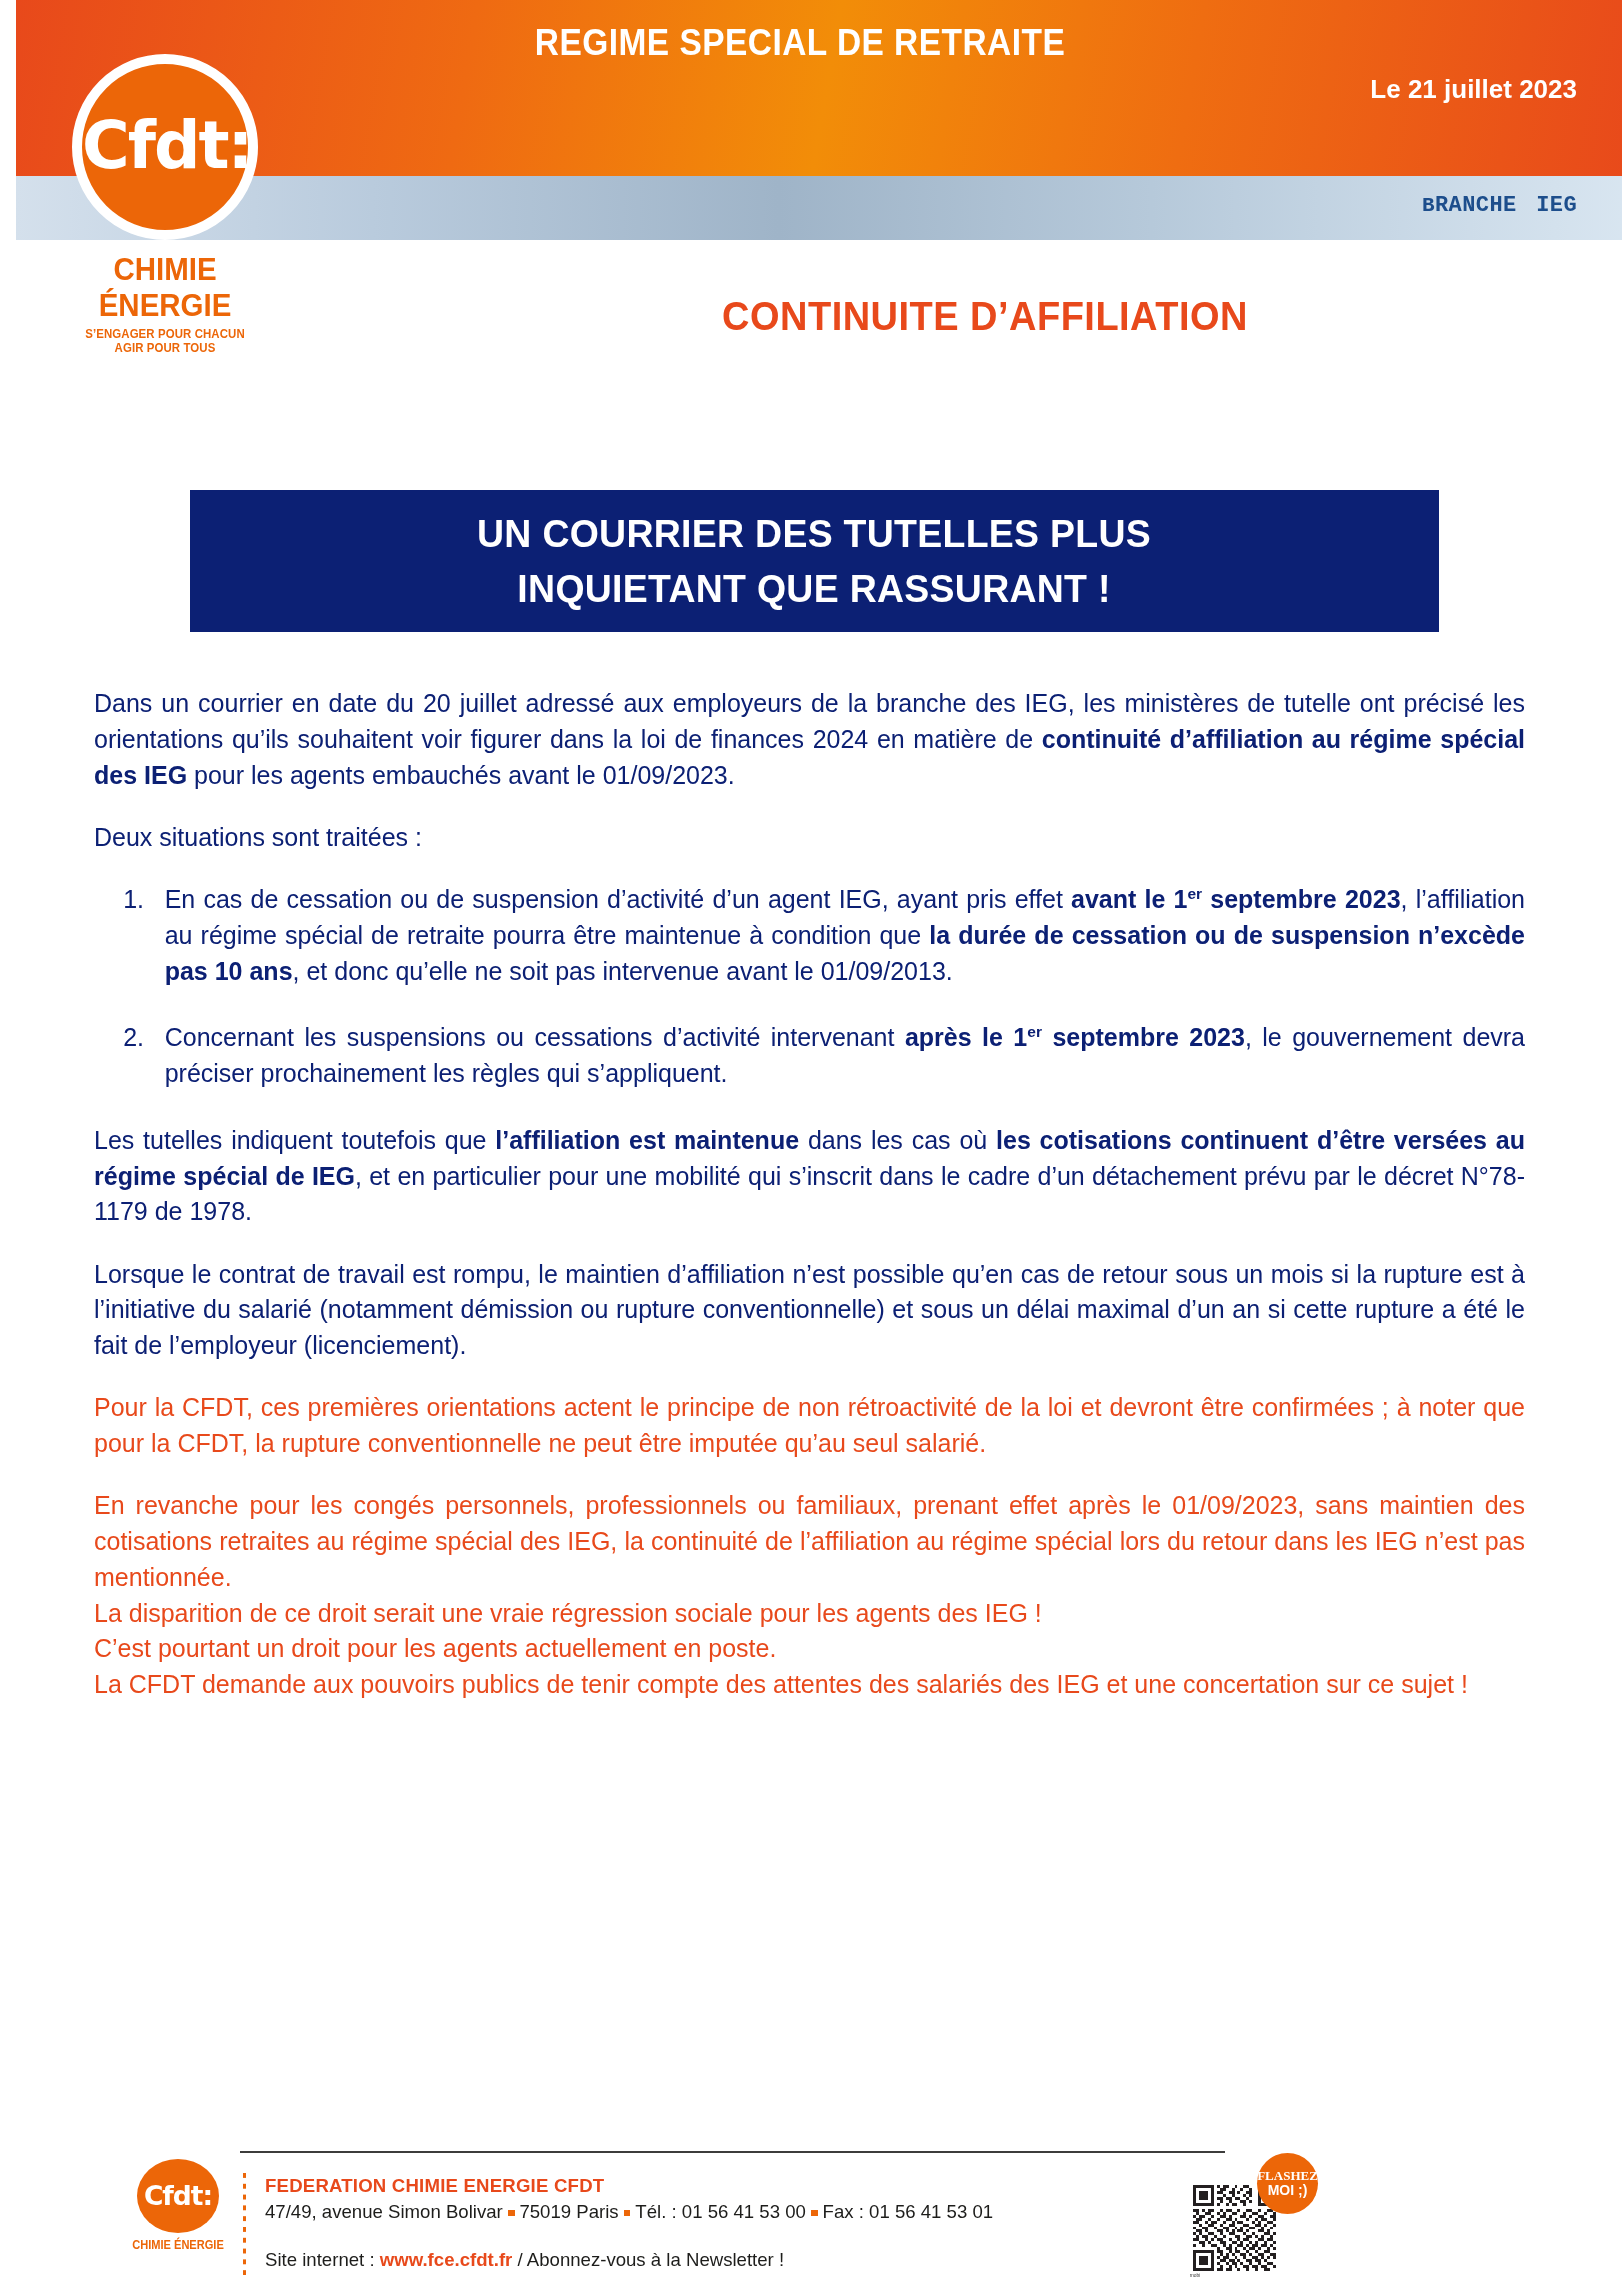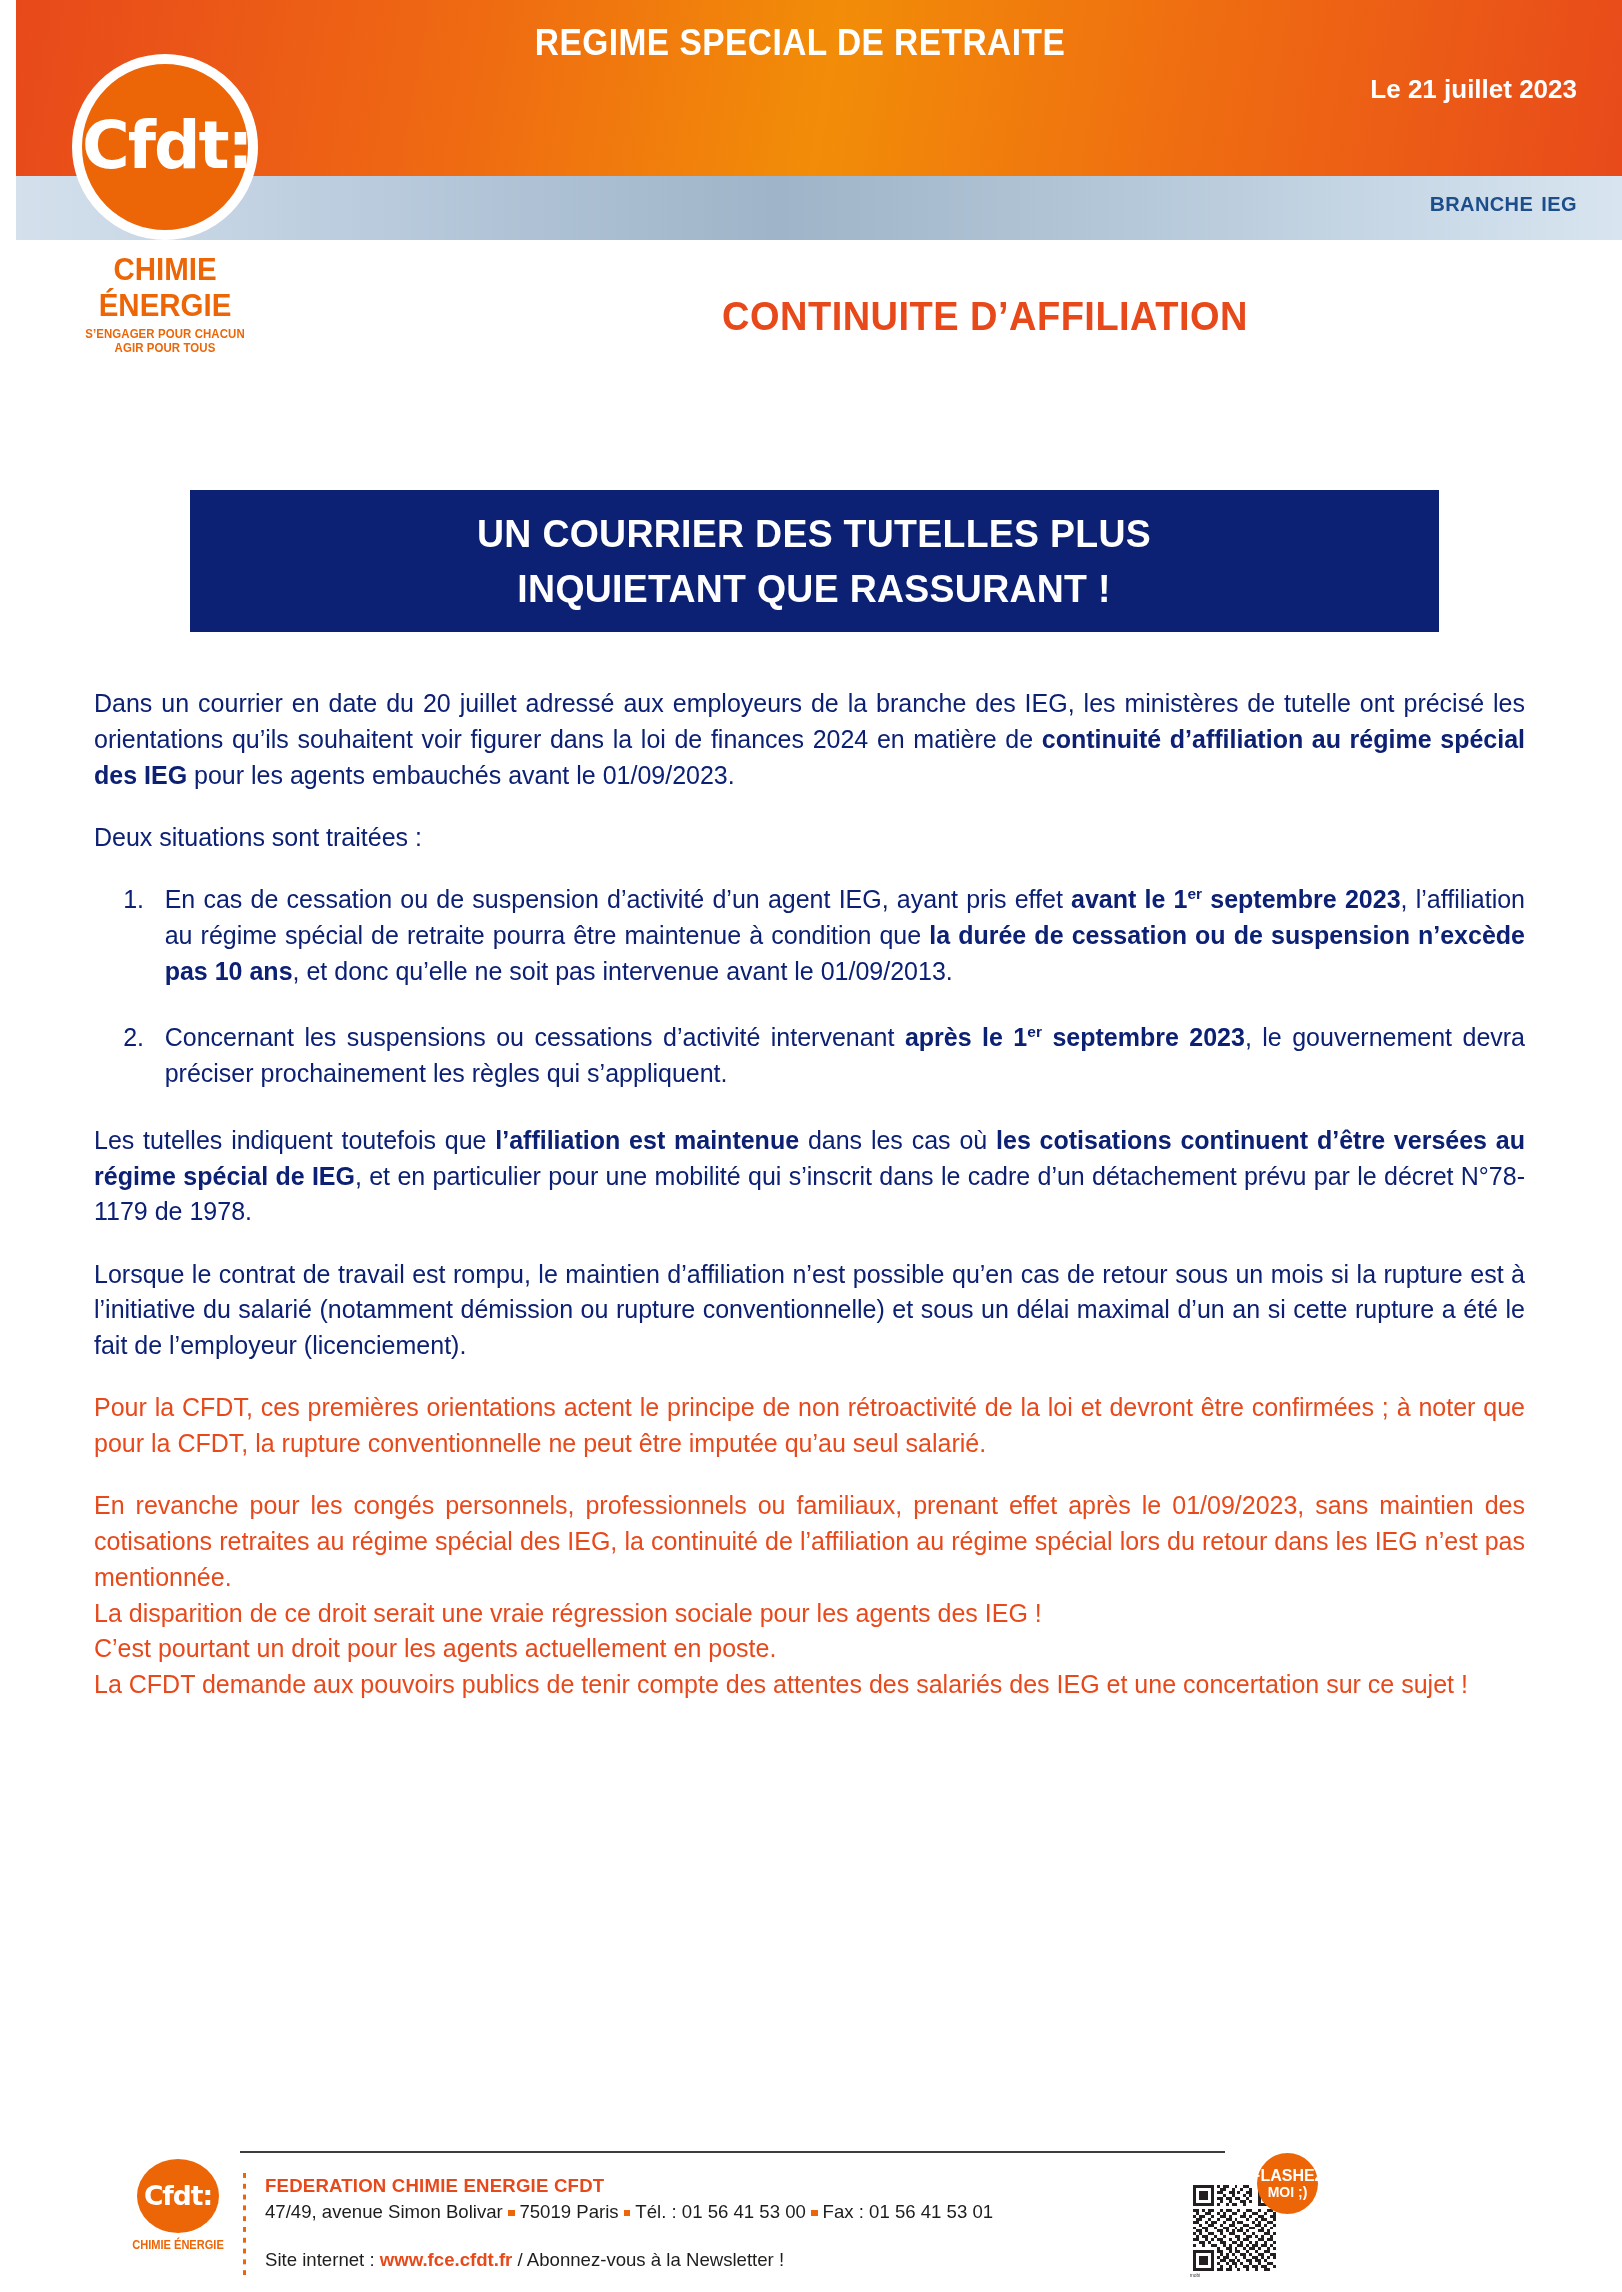--- a/index.html
+++ b/index.html
@@ -58,26 +58,26 @@
     right: 61px; top: 74px;
     color: #ffffff;
     font-size: 26px;
     font-weight: bold;
     font-family: Liberation Sans, sans-serif;
   }
   .branche {
     position: absolute;
     right: 61px; top: 184px;
     color: #1d4e8c;
-    font-size: 28px;
+    font-size: 32px;
     font-weight: bold;
     letter-spacing: 0.4px;
     font-variant: small-caps;
     text-transform: lowercase;
-    font-family: Liberation Sans, sans-serif;
+    font-family: Liberation Mono, monospace;
   }
   .branche::first-letter { font-size: 30px; }
 
   
   .logo-block {
     position: absolute;
     left: 67px; top: 54px;
     width: 196px;
     text-align: center;
   }
@@ -302,21 +302,21 @@
     border-radius: 50%;
     background: #ec6608;
     color: #ffffff;
     display: flex;
     flex-direction: column;
     align-items: center;
     justify-content: center;
     line-height: 1.06;
     font-family: "Liberation Sans Narrow", "Liberation Sans", sans-serif;
   }
-  .flashez .l1 { font-size: 16px; font-weight: bold; }
+  .flashez .l1 { font-size: 13px; font-weight: bold; font-family: Liberation Serif, serif; }
   .flashez .l2 { font-size: 14px; font-weight: bold; }
 </style>
 </head>
 <body>
 
 <div id="page">
 
   <div class="header-wrap">
     <div class="orange-band"></div>
     <div class="blue-band"></div>

